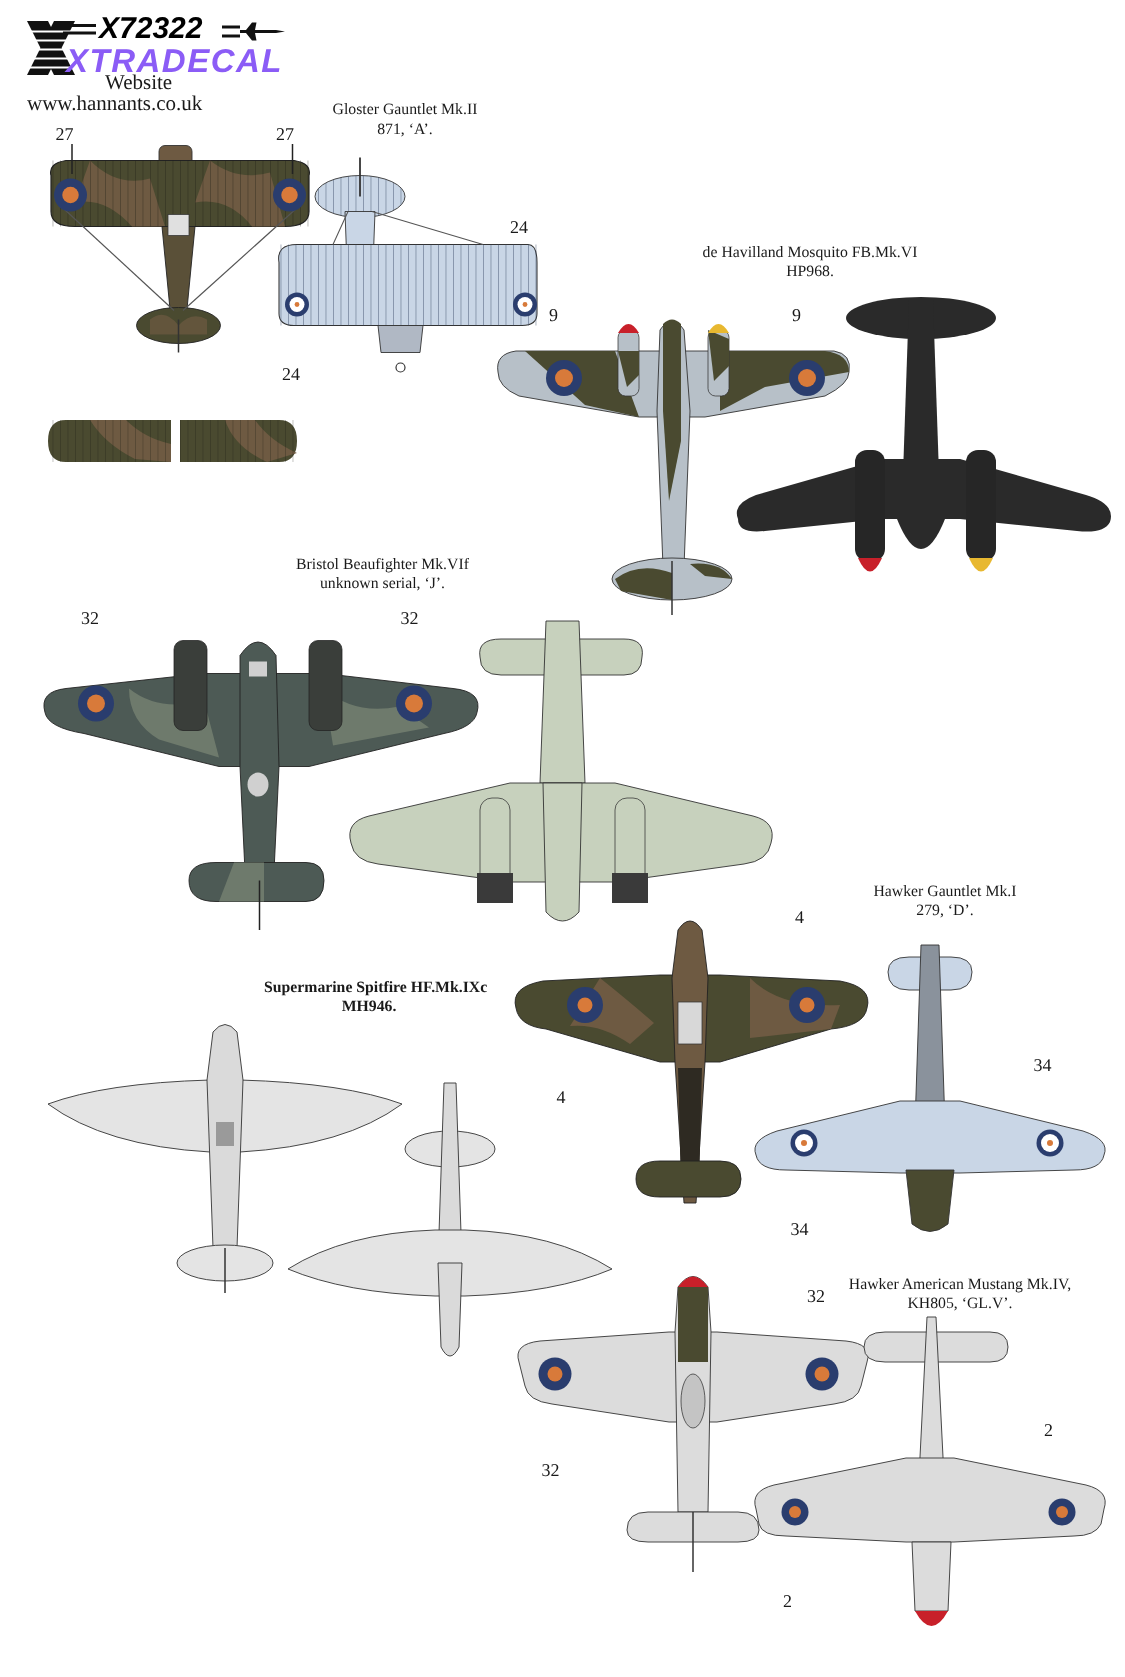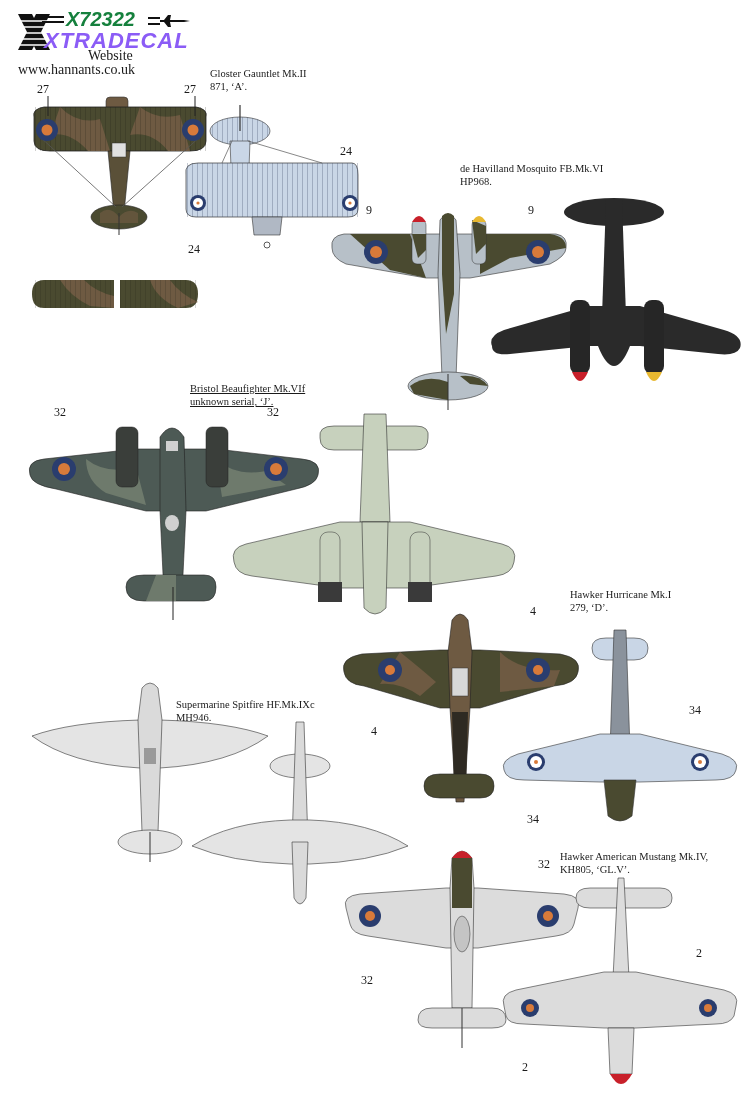--- a/index.html
+++ b/index.html
@@ -1,26 +1,26 @@
 <!DOCTYPE html>
 <html><head>
 <meta charset="utf-8">
 <style>
   * { margin: 0; padding: 0; box-sizing: border-box; }
   html, body { width: 750px; height: 1118px; background: #ffffff; overflow: hidden; }
   body { position: relative; font-family: "Liberation Serif", "DejaVu Serif", serif; color: #1a1a1a; }
   .abs { position: absolute; }
   .logo { left: 14px; top: 6px; width: 175px; height: 60px; }
-  .logo-code { position: absolute; left: 52px; top: 2px; font-family: "Liberation Sans", sans-serif; font-weight: bold; font-style: italic; font-size: 20px; letter-spacing: 0px; color: #15803d; }
+  .logo-code { position: absolute; left: 52px; top: 2px; font-family: "Liberation Sans", sans-serif; font-weight: bold; font-style: italic; font-size: 20px; letter-spacing: 0px; color: #000000; }
   .logo-brand { position: absolute; left: 30px; top: 22px; font-family: "Liberation Sans", sans-serif; font-weight: bold; font-style: italic; font-size: 22px; letter-spacing: 1px; color: #8b5cf6; }
   .logo-x { position: absolute; left: 0; top: 6px; }
   .logo-jet { position: absolute; left: 146px; top: 8px; }
-  .website-label { left: 70px; top: 48px; font-size: 14px; margin-left: 18px; }
+  .website-label { left: 70px; top: 48px; font-size: 14px; }
   .website-url { left: 18px; top: 62px; font-size: 14px; }
-  .caption { font-size: 10.5px; line-height: 13px; white-space: nowrap; }
+  .caption { text-align: center; font-size: 10.5px; line-height: 13px; white-space: nowrap; }
   .caption span { display: block; }
   .callout { font-size: 12px; text-align: left; width: 20px; }
   svg { position: absolute; overflow: visible; }
 </style>
 </head>
 <body>
 
 <div class="abs logo">
   <svg class="logo-x" width="40" height="40" viewBox="0 0 40 40">
     <g fill="#111">
@@ -171,21 +171,21 @@
   <ellipse cx="126" cy="16" rx="50" ry="14" fill="#2a2a2a"></ellipse>
   <path d="M118,4 L134,4 L138,120 L114,120 Z" fill="#2a2a2a"></path>
   <path d="M4,150 Q0,140 16,134 L100,110 L152,110 L236,134 Q256,140 252,152 Q248,160 230,158 L152,150 L100,150 L22,158 Q4,160 4,150 Z" fill="#2a2a2a"></path>
   <rect x="82" y="104" width="20" height="74" rx="8" fill="#262626"></rect>
   <rect x="156" y="104" width="20" height="74" rx="8" fill="#262626"></rect>
   <path d="M110,150 Q126,190 142,150 Z" fill="#2a2a2a"></path>
   <path d="M84,176 Q92,194 100,176 Z" fill="#c8202a"></path>
   <path d="M158,176 Q166,194 174,176 Z" fill="#e8b830"></path>
 </svg>
 
-<div class="abs caption" style="left:190px;top:382px;width:130px;text-decoration:underline;">
+<div class="abs caption" style="left:190px;top:370px;width:130px;">
   <span>Bristol Beaufighter Mk.VIf</span>
   <span>unknown serial, ‘J’.</span>
 </div>
 
 <svg style="left:26px;top:415px;" width="300" height="205">
   <path d="M4,60 Q0,46 18,44 L110,34 L190,34 L276,44 Q296,46 292,60 Q290,70 270,74 L180,96 L120,96 L30,74 Q6,70 4,60 Z" fill="#4d5a55" stroke="#222" stroke-width="0.6"></path>
   <path d="M60,44 Q80,60 110,52 L120,90 L80,78 Q60,66 60,44 Z" fill="#6e7a6c"></path>
   <path d="M190,44 Q210,62 240,56 L260,70 L196,82 Z" fill="#6e7a6c"></path>
   <rect x="90" y="12" width="22" height="60" rx="6" fill="#3a3e3a" stroke="#222" stroke-width="0.5"></rect>
   <rect x="180" y="12" width="22" height="60" rx="6" fill="#3a3e3a" stroke="#222" stroke-width="0.5"></rect>
@@ -212,21 +212,21 @@
   <path d="M134,2 L156,2 L160,110 L130,110 Z" fill="#c7d1bd" stroke="#333" stroke-width="0.6"></path>
   <path d="M4,150 Q0,136 16,132 L110,110 L180,110 L272,132 Q288,136 284,150 Q282,162 266,164 L180,176 L110,176 L22,164 Q6,162 4,150 Z" fill="#c7d1bd" stroke="#333" stroke-width="0.6"></path>
   <rect x="90" y="120" width="20" height="60" rx="8" fill="#c7d1bd" stroke="#333" stroke-width="0.5"></rect>
   <rect x="180" y="120" width="20" height="60" rx="8" fill="#c7d1bd" stroke="#333" stroke-width="0.5"></rect>
   <rect x="88" y="170" width="24" height="20" fill="#3a3a3a"></rect>
   <rect x="178" y="170" width="24" height="20" fill="#3a3a3a"></rect>
   <path d="M132,110 L158,110 L156,196 Q145,208 134,196 Z" fill="#c7d1bd" stroke="#333" stroke-width="0.6"></path>
 </svg>
 
 <div class="abs caption" style="left:570px;top:588px;width:120px;">
-  <span>Hawker Hurricane Mk.I</span>
+  <span>Hawker Gauntlet Mk.I</span>
   <span>279, ‘D’.</span>
 </div>
 
 <svg style="left:340px;top:612px;" width="240" height="190">
   <path d="M4,60 Q0,46 22,42 L100,38 L140,38 L220,42 Q242,46 238,60 Q236,72 214,74 L140,96 L100,96 L24,74 Q6,72 4,60 Z" fill="#4a4a30" stroke="#222" stroke-width="0.6"></path>
   <path d="M60,40 Q80,56 96,70 L80,84 Q60,70 40,72 Z" fill="#6e5a42"></path>
   <path d="M160,40 Q180,60 220,58 L214,74 L160,80 Z" fill="#6e5a42"></path>
   <path d="M112,8 Q120,-4 128,8 L132,40 L130,96 L124,190 L116,190 L110,96 L108,40 Z" fill="#6e5a42" stroke="#222" stroke-width="0.6"></path>
   <path d="M112,100 L128,100 L126,180 L114,180 Z" fill="#2e2a22"></path>
   <rect x="112" y="56" width="16" height="28" fill="#d8d8d8" stroke="#333" stroke-width="0.5"></rect>
@@ -255,21 +255,21 @@
   </g>
   <g>
     <circle cx="200" cy="132" r="9" fill="#2a3d6e"></circle>
       <circle cx="200" cy="132" r="6" fill="#ffffff"></circle>
       <circle cx="200" cy="132" r="2" fill="#d87a3a"></circle>
   </g>
 </svg>
 <div class="abs callout" style="left:689px;top:703px;">34</div>
 <div class="abs callout" style="left:527px;top:812px;">34</div>
 
-<div class="abs caption" style="left:176px;top:698px;width:140px;">
+<div class="abs caption" style="left:176px;top:652px;width:140px;font-weight:bold;">
   <span>Supermarine Spitfire HF.Mk.IXc</span>
   <span>MH946.</span>
 </div>
 
 <svg style="left:30px;top:682px;" width="240" height="180">
   <path d="M2,54 Q40,40 110,38 L130,38 Q200,40 238,54 Q200,82 130,86 L110,86 Q40,82 2,54 Z" fill="#e4e4e4" stroke="#333" stroke-width="0.6"></path>
   <path d="M112,6 Q120,-4 128,6 L132,38 L128,150 L112,150 L108,38 Z" fill="#dadada" stroke="#333" stroke-width="0.6"></path>
   <rect x="114" y="66" width="12" height="16" fill="#9a9a9a"></rect>
   <ellipse cx="120" cy="160" rx="32" ry="12" fill="#e4e4e4" stroke="#333" stroke-width="0.6"></ellipse>
   <line x1="120" y1="150" x2="120" y2="180" stroke="#333" stroke-width="1"></line>

